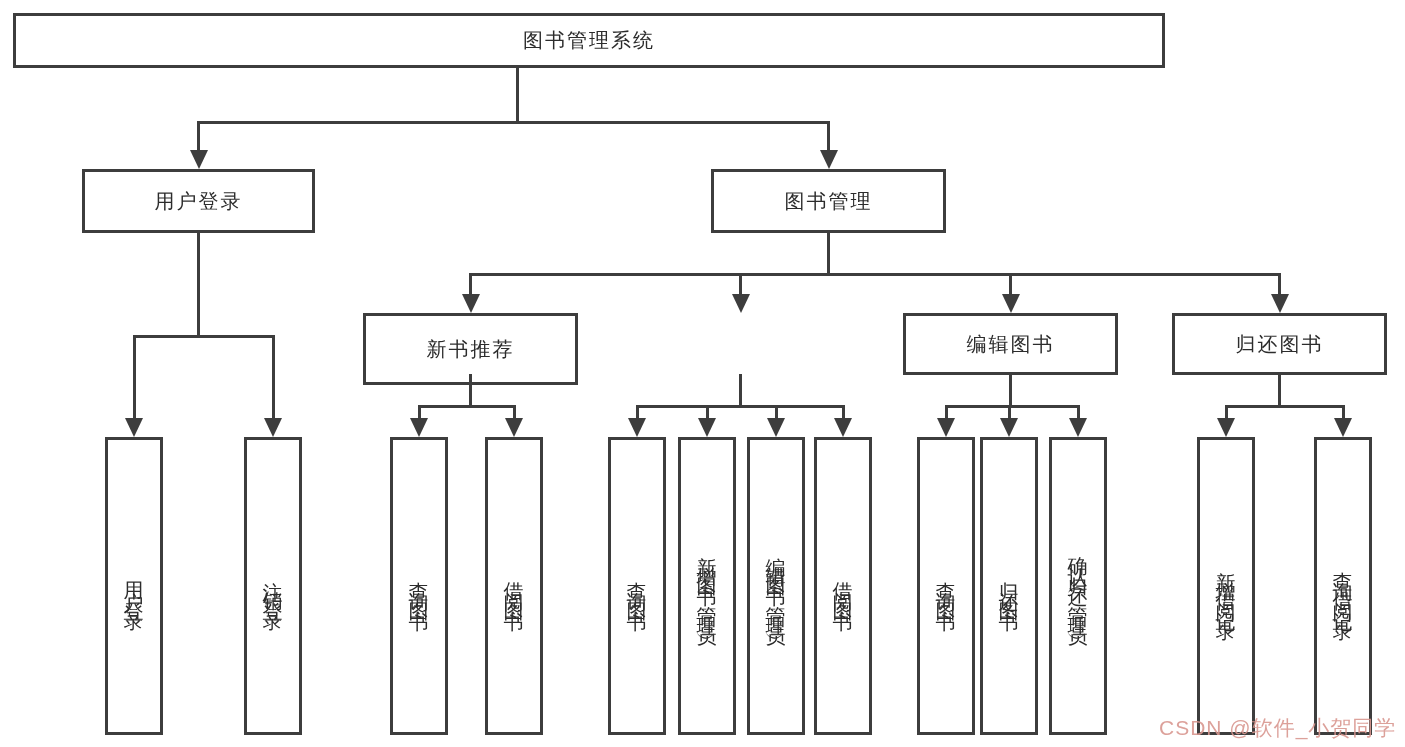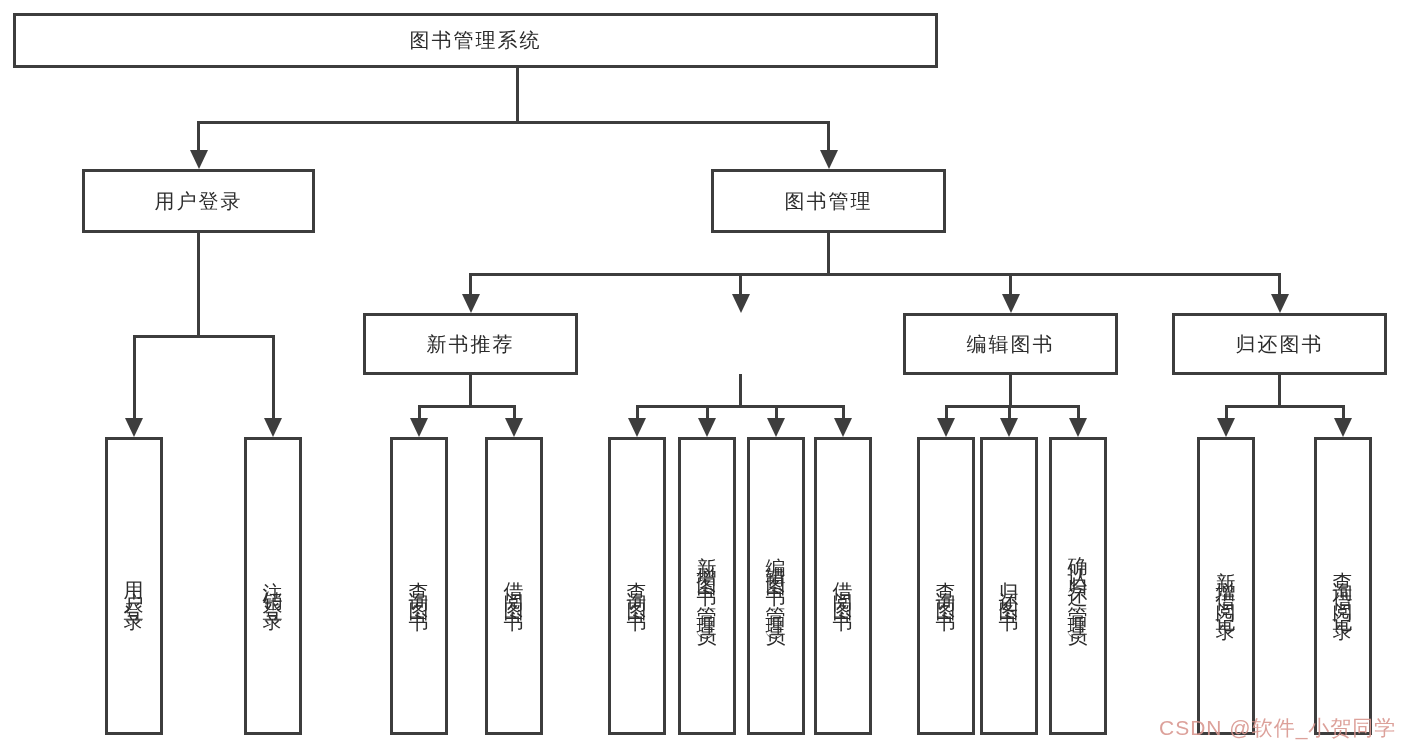--- a/index.html
+++ b/index.html
@@ -26,26 +26,26 @@
   .watermark{
     position:absolute;left:1159px;top:714px;font-size:21px;letter-spacing:1px;
     color:#d99790;opacity:0.9;white-space:nowrap;pointer-events:none;z-index:5;
   }
 </style>
 </head>
 <body>
 
 <div class="canvas">
 
-  <div class="box hbox" style="left:13px;top:13px;width:925px;height:55px">图书管理系统</div>
+  <div class="box hbox" style="left:13px;top:13px;width:1152px;height:55px">图书管理系统</div>
 
   <div class="box hbox" style="left:82px;top:169px;width:233px;height:64px">用户登录</div>
   <div class="box hbox" style="left:711px;top:169px;width:235px;height:64px">图书管理</div>
 
-  <div class="box hbox" style="left:363px;top:313px;width:215px;height:62px">新书推荐</div>
+  <div class="box hbox" style="left:363px;top:313px;width:215px;height:72px">新书推荐</div>
   <div class="box hbox" style="left:903px;top:313px;width:215px;height:62px">编辑图书</div>
   <div class="box hbox" style="left:1172px;top:313px;width:215px;height:62px">归还图书</div>
 
   <div class="box leaf" style="left:105px">用户登录</div>
   <div class="box leaf" style="left:244px">注销登录</div>
   <div class="box leaf" style="left:390px">查询图书</div>
   <div class="box leaf" style="left:485px">借阅图书</div>
   <div class="box leaf" style="left:608px">查询图书</div>
   <div class="box leaf" style="left:678px">新增图书（管理员）</div>
   <div class="box leaf" style="left:747px">编辑图书（管理员）</div>

